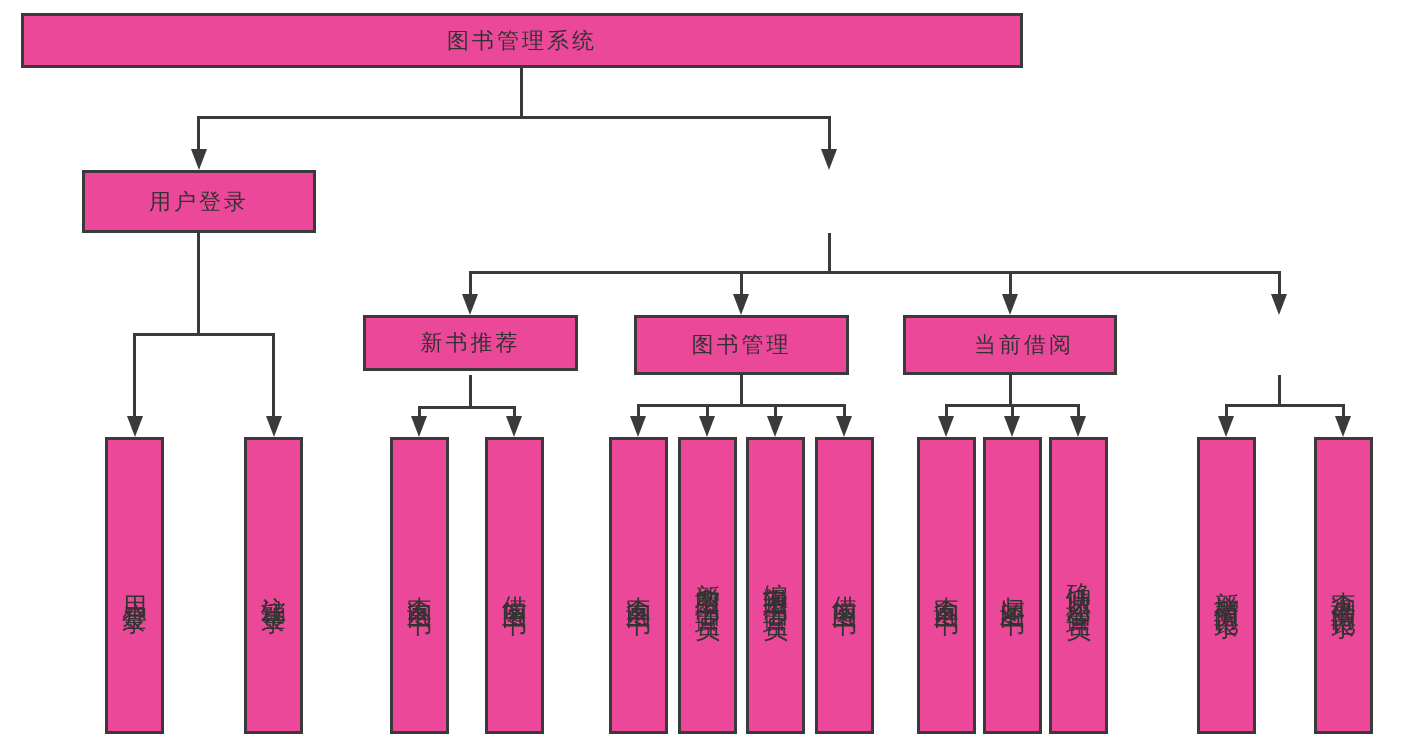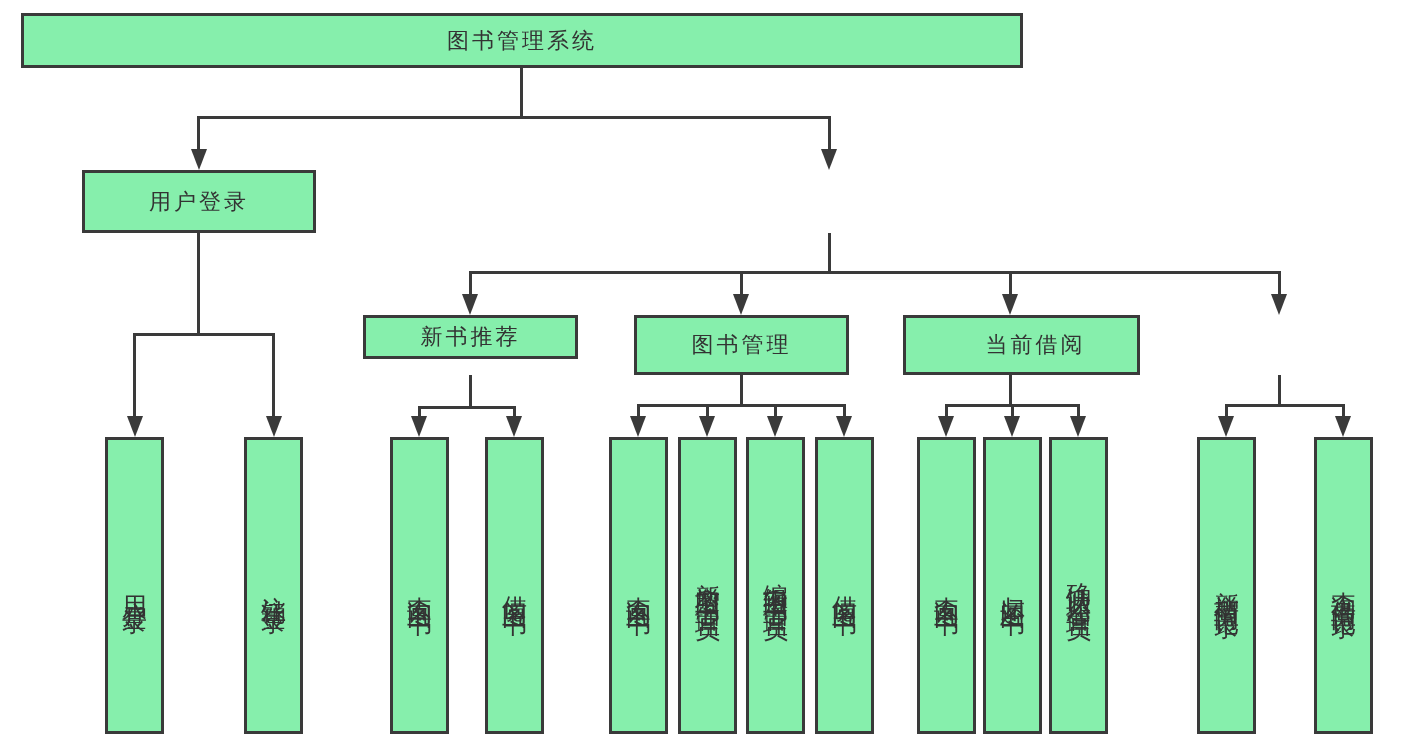--- a/index.html
+++ b/index.html
@@ -12,21 +12,21 @@
     position:relative;
     width:1405px;height:747px;
     background:var(--bg);
     font-family:"Liberation Sans",sans-serif;
     overflow:hidden;
   }
   .box{
     position:absolute;
     box-sizing:border-box;
     border:3px solid var(--line);
-    background:#86efac;
+    background:#ec4899;
     display:flex;align-items:center;justify-content:center;
     color:var(--text);
   }
   .hbox{font-size:22px;letter-spacing:3px;white-space:nowrap;}
   .root{font-size:22px;}
   .vbox{
     writing-mode:vertical-rl;
     text-orientation:mixed;
     font-size:25px;
     letter-spacing:5px;
@@ -56,27 +56,27 @@
 <div class="stage">
 
   <div class="box hbox root" style="left:21px;top:13px;width:1002px;height:55px;">
     <span>图书管理系统</span>
   </div>
 
   <div class="box hbox" style="left:82px;top:170px;width:234px;height:63px;">
     <span>用户登录</span>
   </div>
 
-  <div class="box hbox" style="left:363px;top:315px;width:215px;height:44px;">
+  <div class="box hbox" style="left:363px;top:315px;width:215px;height:56px;">
     <span>新书推荐</span>
   </div>
   <div class="box hbox" style="left:634px;top:315px;width:215px;height:60px;">
     <span>图书管理</span>
   </div>
-  <div class="box hbox" style="left:903px;top:315px;width:237px;height:60px;padding-left:28px;">
+  <div class="box hbox" style="left:903px;top:315px;width:214px;height:60px;padding-left:28px;">
     <span>当前借阅</span>
   </div>
 
   <div class="box vbox" style="left:105px;top:437px;width:59px;height:297px;">
     <span>用户登录</span>
   </div>
   <div class="box vbox" style="left:244px;top:437px;width:59px;height:297px;">
     <span>注销登录</span>
   </div>
   <div class="box vbox" style="left:390px;top:437px;width:59px;height:297px;">

